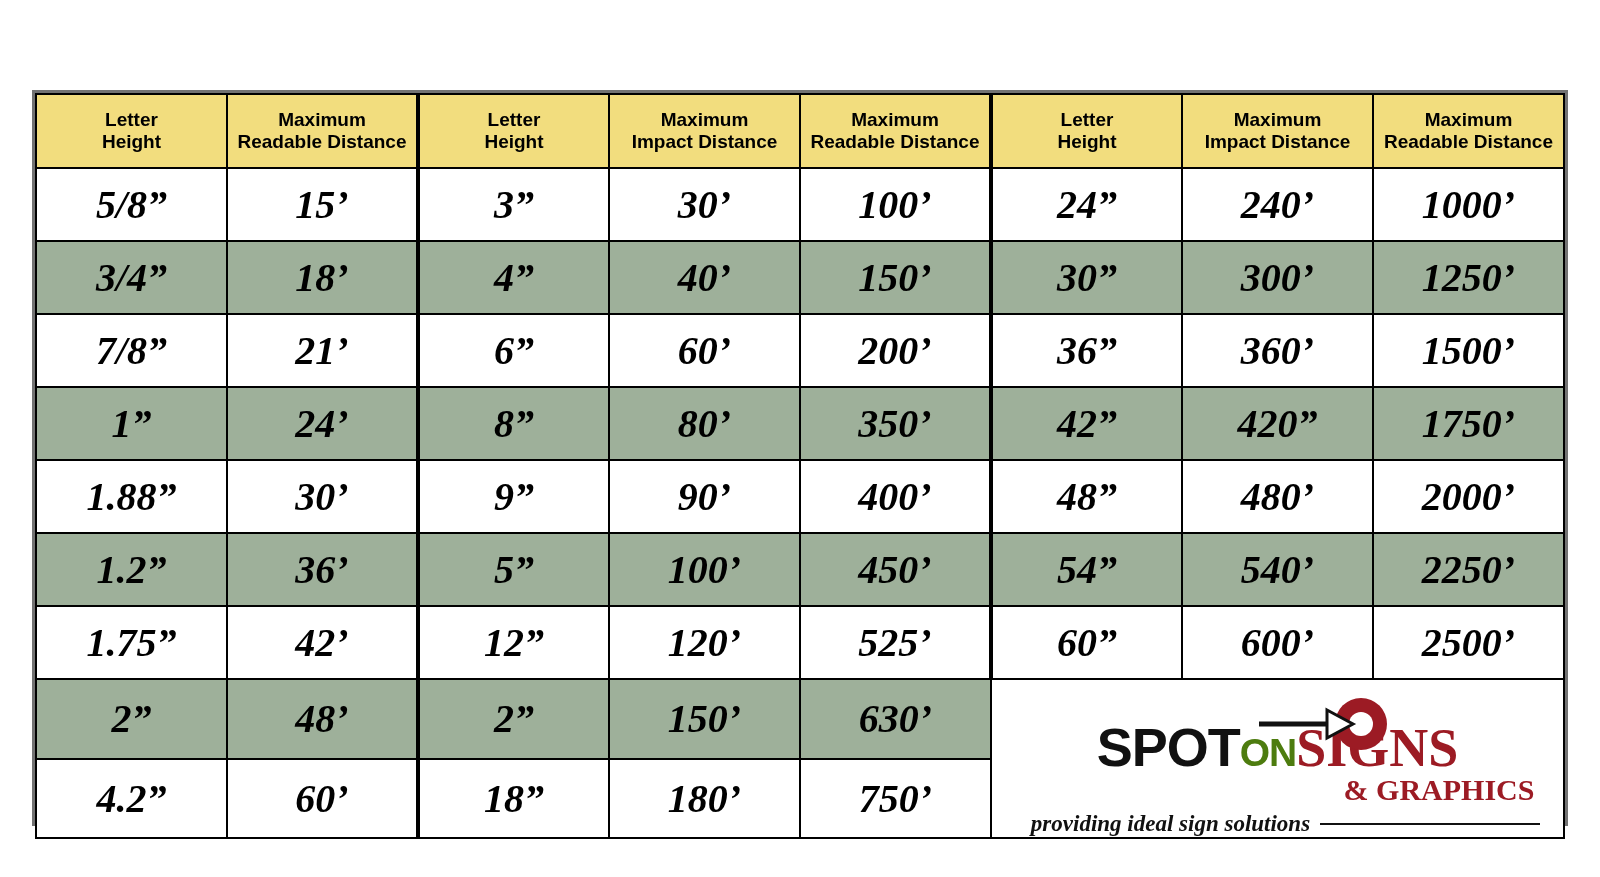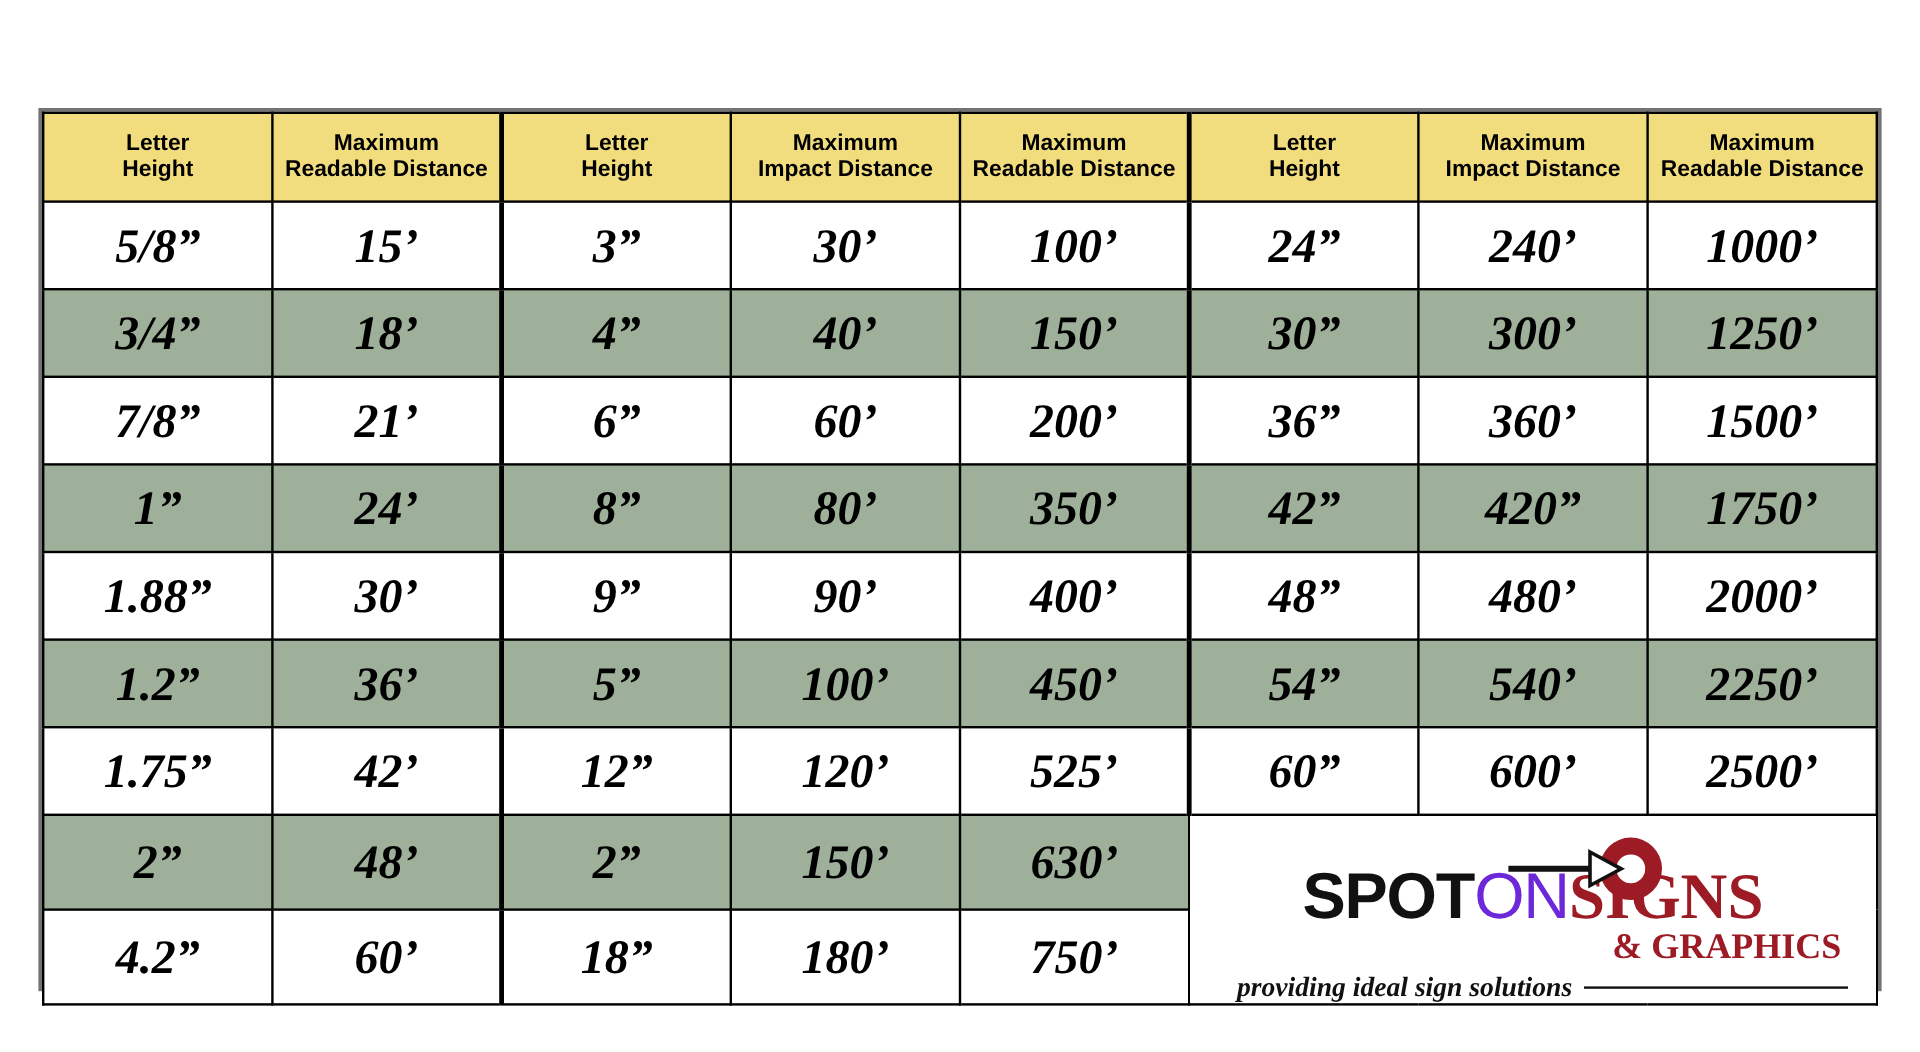--- a/index.html
+++ b/index.html
@@ -105,24 +105,24 @@
   .logo-spot {
     font-family: "Liberation Sans", sans-serif;
     font-weight: bold;
     font-size: 54px;
     letter-spacing: -1px;
     color: #111111;
     margin-top: 40px;
   }
   .logo-on {
     font-family: "Liberation Sans", sans-serif;
-    font-weight: normal;
-    font-size: 54px;
+    font-weight: bold;
+    font-size: 39px;
     letter-spacing: -1px;
-    color: #6d28d9;
+    color: #4d7c0f;
     position: relative;
   }
   .logo-signs {
     font-family: "Liberation Serif", serif;
     font-size: 54px;
     color: #9c1b24;
     letter-spacing: 0px;
   }
   #logo-sub {
     display: flex;

